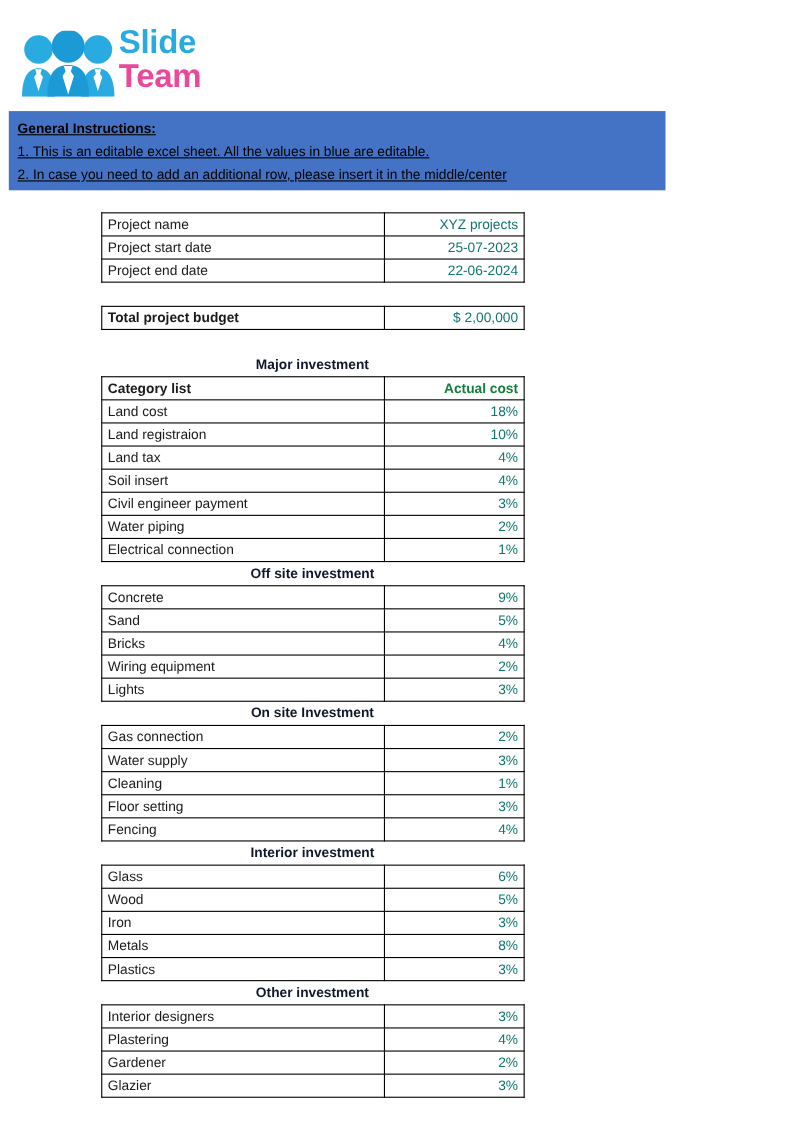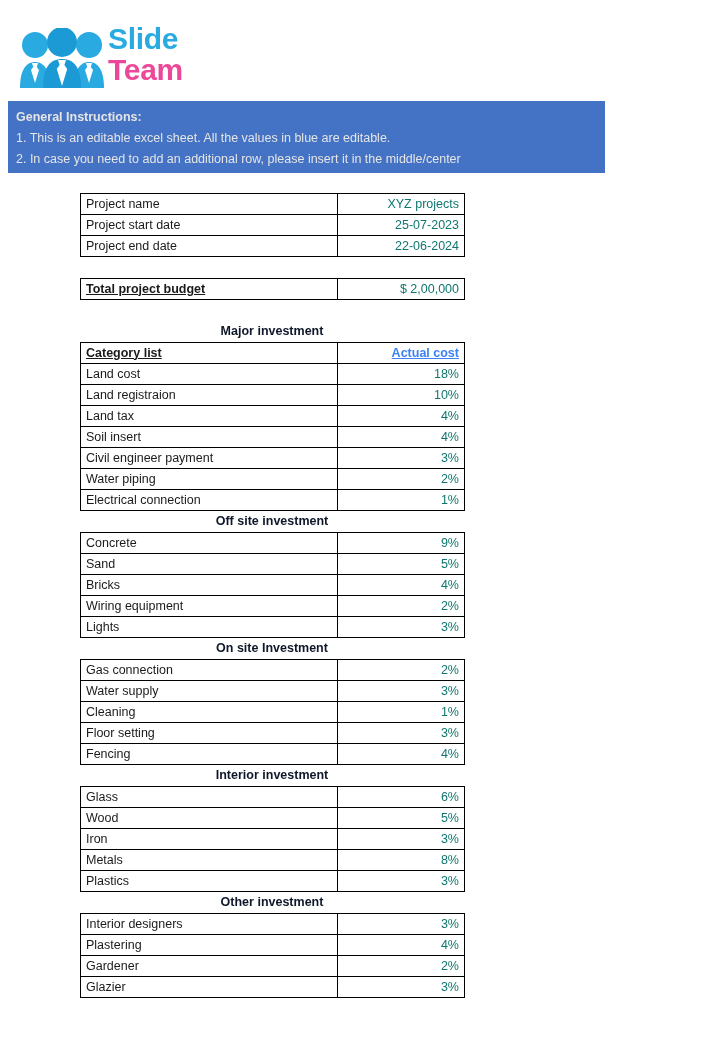--- a/index.html
+++ b/index.html
@@ -54,31 +54,32 @@
   #instructions-banner {
     position: absolute;
     left: 8px;
     top: 101px;
     width: 597px;
     height: 72px;
     box-sizing: border-box;
     padding: 6px 0 0 8px;
   }
   .instr-line {
-    color: #e5e5e5;
+    color: #000000;
     font-size: 12.5px;
     line-height: 21px;
     white-space: nowrap;
+    text-decoration: underline;
   }
   .instr-line.bold { font-weight: bold; }
 
   
   #sheet {
     position: absolute;
-    left: 80px;
+    left: 92px;
     top: 193px;
     width: 384px;
   }
   table.xl {
     border-collapse: collapse;
     table-layout: fixed;
     width: 384px;
     border: 1.6px solid #000000;
   }
   table.xl col.c-label { width: 257px; }
@@ -91,29 +92,28 @@
     padding: 0 5px;
     font-size: 12.5px;
     line-height: 19px;
     overflow: hidden;
     white-space: nowrap;
   }
   td.lbl {
     color: #1a1a1a;
     text-align: left;
   }
-  td.lbl.b { font-weight: bold; text-decoration: underline; }
+  td.lbl.b { font-weight: bold; }
   td.val {
     color: #0f766e;
     text-align: right;
   }
   td.val.b {
     font-weight: bold;
-    color: #3b82f6;
-    text-decoration: underline;
+    color: #15803d;
   }
 
   .section-title {
     text-align: center;
     font-weight: bold;
     font-size: 12.5px;
     color: #0f172a;
     line-height: 21px;
     height: 21px;
     width: 384px;

